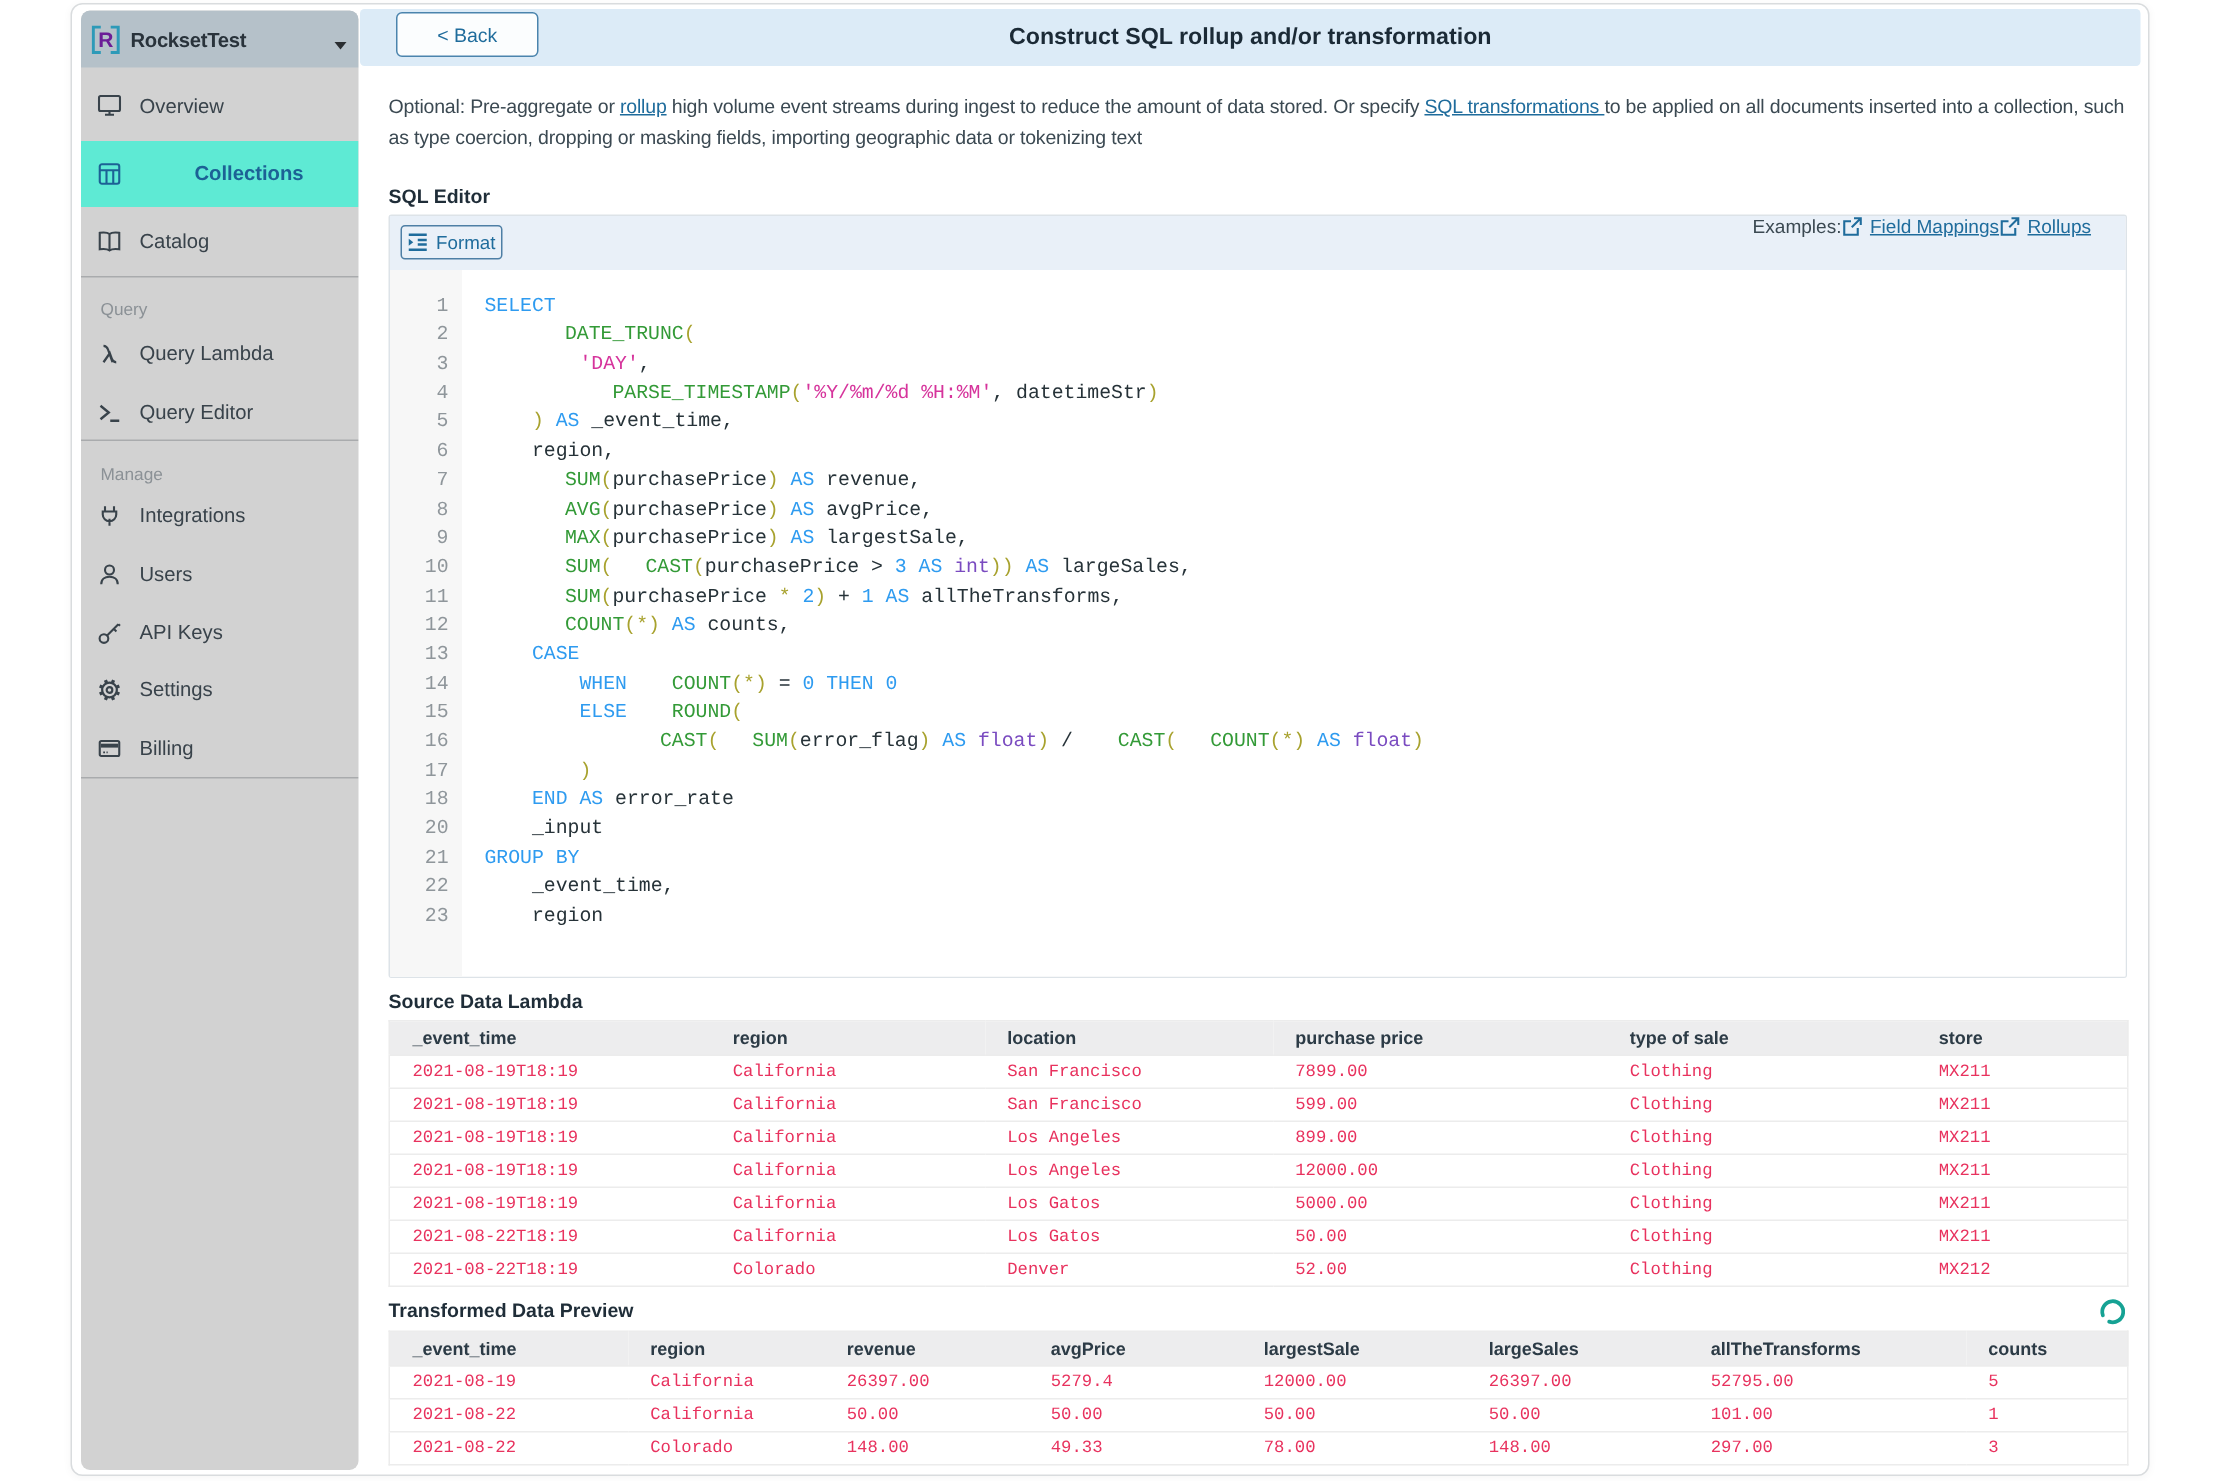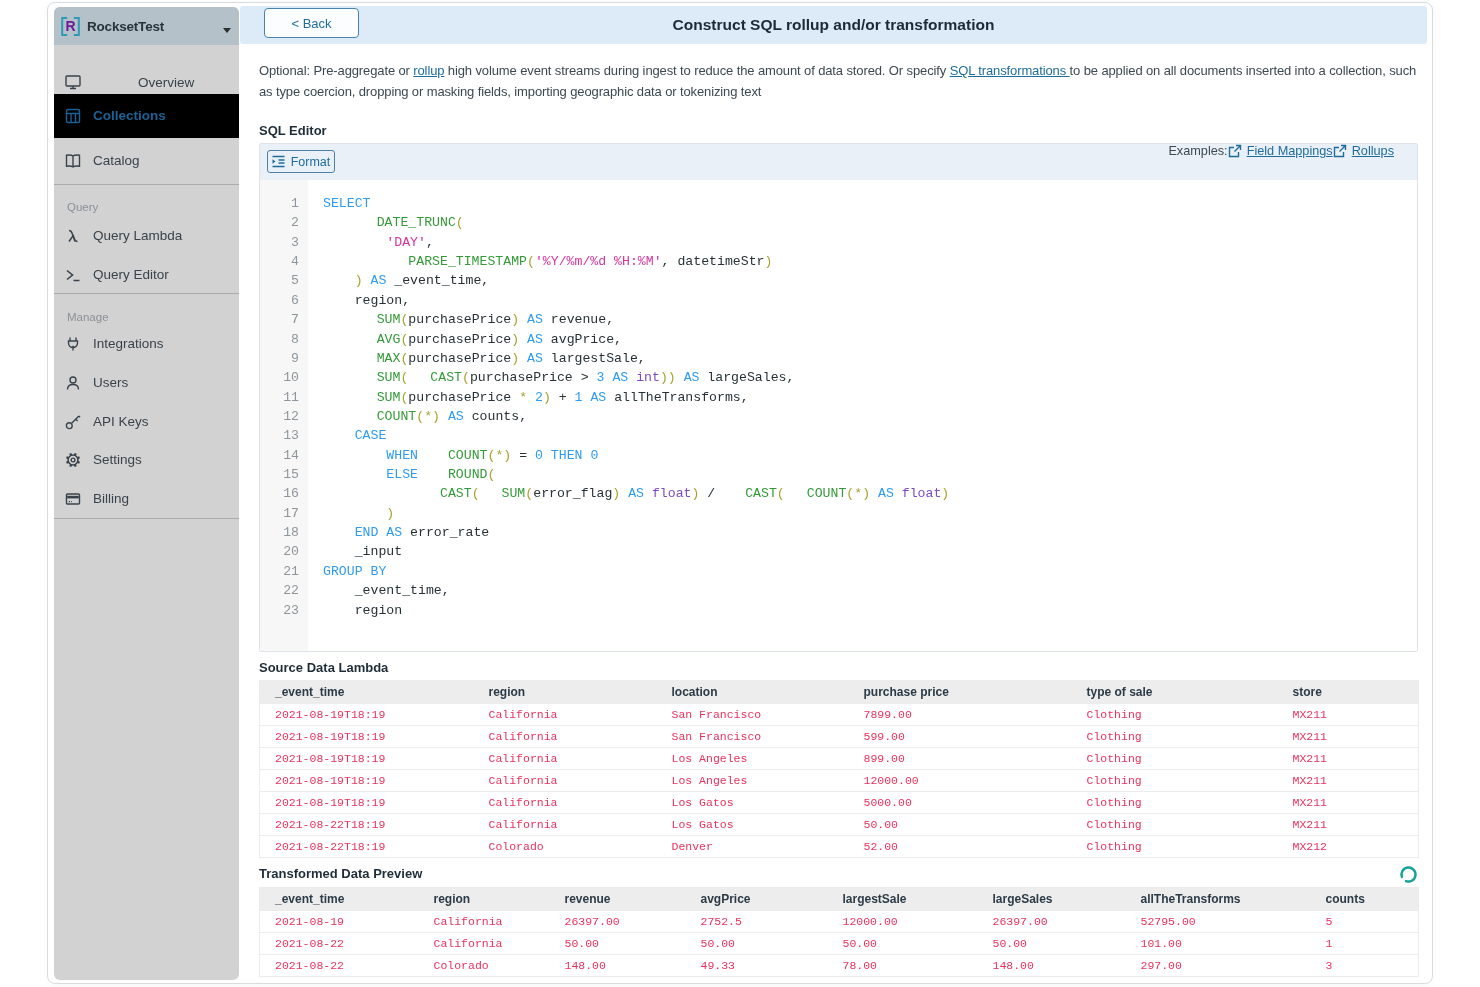--- a/index.html
+++ b/index.html
@@ -8,21 +8,21 @@
   border:1px solid #d9dcde; border-radius:8px; box-shadow:0 1px 6px rgba(0,0,0,0.04); }
 
 .sidebar { position:absolute; left:6px; top:4px; width:185px; height:973px; background:#d2d2d2; border-radius:6px; overflow:hidden; }
 .sb-head { position:absolute; left:0; top:0; right:0; height:38px; background:#b5c1c9; display:flex; align-items:center; }
 .sb-head .logo { margin-left:7px; width:19px; height:19px; }
 .sb-head .org { margin-left:7px; font-size:13.5px; letter-spacing:-0.2px; font-weight:bold; color:#29333b; }
 .sb-head .caret { position:absolute; right:8px; top:21px; width:0; height:0; border-left:4.5px solid transparent; border-right:4.5px solid transparent; border-top:5.5px solid #2a2e31; }
 .sb-item { position:absolute; left:0; right:0; display:flex; align-items:center; color:#39434b; font-size:13.5px; }
 .sb-item svg { position:absolute; left:10.5px; width:16px; height:16px; }
 .sb-item .lbl { margin-left:39px; }
-.sb-item.sel { background:#000000; color:#1c6195; font-weight:bold; }
+.sb-item.sel { background:#5eead4; color:#1c6195; font-weight:bold;justify-content:center; }
 .sb-div { position:absolute; left:0; right:0; height:1px; background:#a9abad; }
 .sb-label { position:absolute; left:13px; color:#8b9196; font-size:11.5px; }
 
 .topbar { position:absolute; left:192px; top:3px; width:1187px; height:38px; background:#dcebf7; border-radius:3px; }
 .backbtn { position:absolute; left:24px; top:2px; width:95px; height:30px; background:#fbfdfe; border:1px solid #4a84ad; border-radius:4px; color:#1f6c9c; font-size:13px; display:flex; align-items:center; justify-content:center; }
 .title { position:absolute; left:0; right:0; top:0; height:38px; display:flex; align-items:center; justify-content:center; font-size:15.5px; font-weight:bold; color:#1b2a36; }
 
 .para { position:absolute; left:211px; top:57px; width:1185px; font-size:13px; letter-spacing:-0.12px; line-height:21px; color:#3b4952; }
 .para a { color:#1f6c9c; text-decoration:underline; }
 
@@ -55,21 +55,21 @@
   <div class="sidebar">
     <div class="sb-head">
       <svg class="logo" viewBox="0 0 19 19">
         <path d="M6.2 1 H1.2 V18 H6.2" fill="none" stroke="#2d9ab8" stroke-width="2"></path>
         <path d="M12.8 1 H17.8 V18 H12.8" fill="none" stroke="#2d9ab8" stroke-width="2"></path>
         <text x="9.5" y="14.2" font-size="14" font-weight="bold" fill="#6b1d97" text-anchor="middle" font-family="Liberation Sans,sans-serif">R</text>
       </svg>
       <span class="org">RocksetTest</span>
       <span class="caret"></span>
     </div>
-    <div class="sb-item" style="top:52px;height:46.5px;padding-left:45px;">
+    <div class="sb-item" style="top:40px;height:46.5px;">
       <svg viewBox="0 0 16 16" fill="none" stroke="#39434b" stroke-width="1.4">
           <rect x="1" y="2" width="14" height="10" rx="1"></rect>
           <path d="M8 12 V14.5 M5 14.5 H11"></path>
         </svg>
       <span class="lbl">Overview</span>
     </div>
     <div class="sb-item sel" style="top:86.5px;height:44.5px;">
       <svg viewBox="0 0 16 16" fill="none" stroke="#1c6195" stroke-width="1.4">
           <rect x="1.5" y="1.5" width="13" height="13" rx="1.5"></rect>
           <path d="M1.5 5.5 H14.5 M6 5.5 V14.5 M10.5 5.5 V14.5"></path>
@@ -296,21 +296,21 @@
           <th>avgPrice</th>
           <th>largestSale</th>
           <th>largeSales</th>
           <th>allTheTransforms</th>
           <th>counts</th>
         </tr>
     <tr>
           <td>2021-08-19</td>
           <td>California</td>
           <td>26397.00</td>
-          <td>2752.5</td>
+          <td>5279.4</td>
           <td>12000.00</td>
           <td>26397.00</td>
           <td>52795.00</td>
           <td>5</td>
         </tr>
     <tr>
           <td>2021-08-22</td>
           <td>California</td>
           <td>50.00</td>
           <td>50.00</td>

